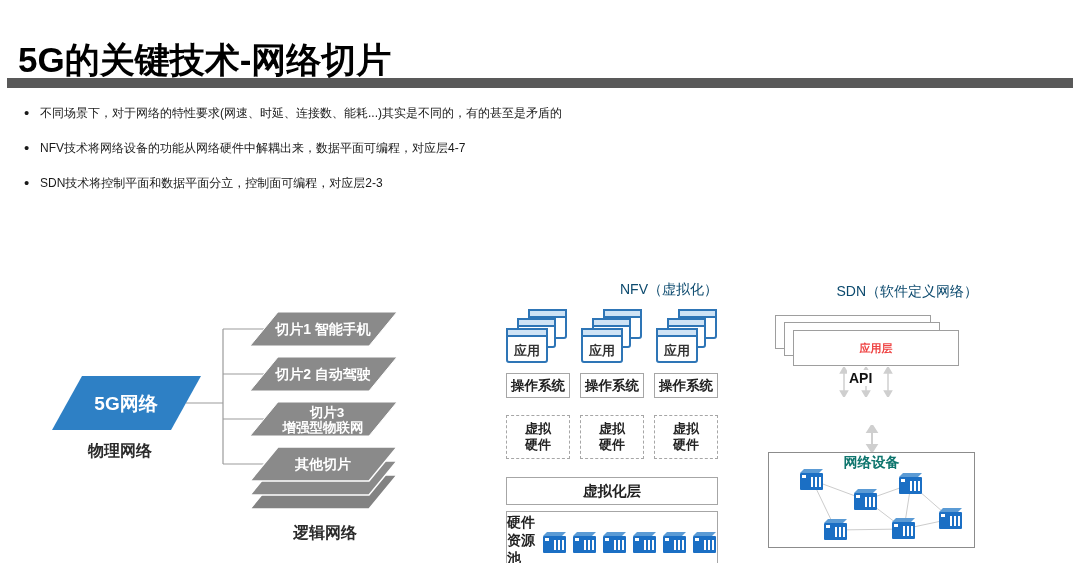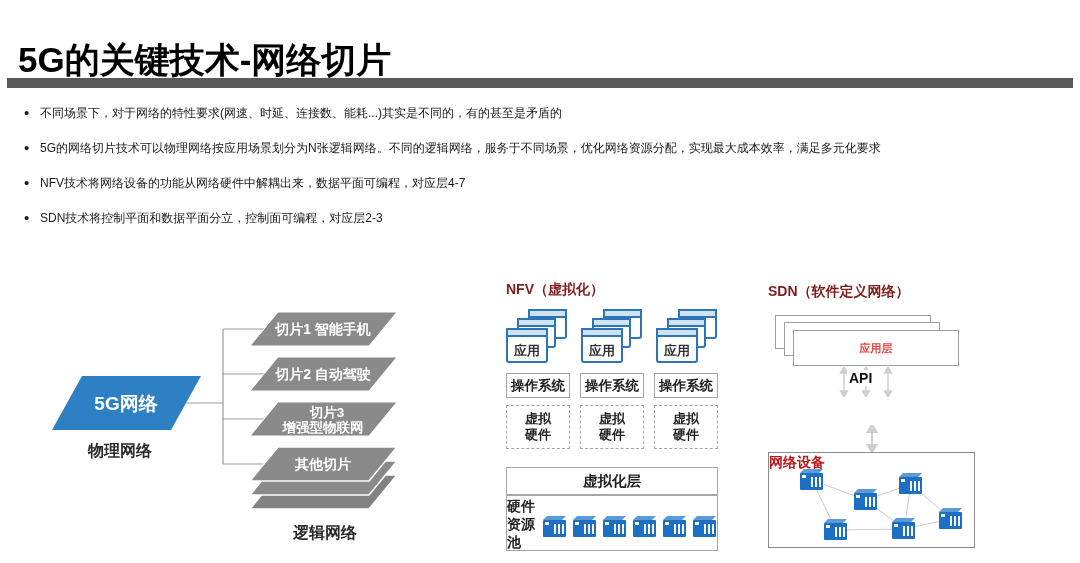--- a/index.html
+++ b/index.html
@@ -10,67 +10,66 @@
               font-weight:800;color:#000;letter-spacing:0;}
   .title-bar{position:absolute;left:7px;top:78px;width:1066px;height:10px;background:#595959;}
   
   .bullets{position:absolute;left:22px;top:102px;width:1012px;margin:0;padding:0;list-style:none;}
   .bullets li{position:relative;padding-left:18px;margin-bottom:13px;font-size:12px;line-height:22px;color:#1a1a1a;}
   .bullets li::before{content:"•";position:absolute;left:2px;top:0;font-size:15px;color:#1a1a1a;}
   
   .slicing-svg{position:absolute;left:35px;top:295px;}
   
   .nfv{position:absolute;left:506px;top:281px;width:212px;}
-  .diag-title{text-align:left;font-size:14px;font-weight:700;color:#7f1d1d;height:16px;}
+  .diag-title{text-align:right;font-size:14px;font-weight:400;color:#0c4a6e;height:16px;}
   .nfv .diag-title{margin-bottom:10px;}
   .row3{display:flex;justify-content:space-between;}
   .apps-row{height:58px;margin-bottom:8px;align-items:flex-end;}
-  .os-row{height:25px;margin-bottom:7px;}
+  .os-row{height:25px;margin-bottom:17px;}
   .vhw-row{height:44px;margin-bottom:18px;}
   .box{box-sizing:border-box;border:1.5px solid #a6a6a6;background:#fff;display:flex;
        align-items:center;justify-content:center;color:#222;}
   .os-box{width:64px;height:25px;font-size:13.5px;font-weight:600;}
   .vhw-box{width:64px;height:44px;border-style:dashed;flex-direction:column;
            font-size:13px;line-height:16px;font-weight:600;}
-  .vl-box{width:212px;height:28px;font-size:14.5px;font-weight:600;}
+  .vl-box{width:212px;height:28px;font-size:14.5px;font-weight:600;margin-bottom:6px;}
   .pool-box{width:212px;height:56px;flex-direction:row;justify-content:flex-start;padding-top:3px;}
   .pool-label{font-size:14px;font-weight:600;}
   .pool-servers{display:flex;gap:5px;margin-top:3px;}
   
   .sdn{position:absolute;left:768px;top:281px;width:210px;height:270px;}
   .sdn .diag-title{position:absolute;left:0;top:2px;width:100%;}
   .layer{position:absolute;box-sizing:border-box;border:1.5px solid #9e9e9e;background:#fff;}
   .layer-back1{left:7px;top:34px;width:156px;height:34px;}
   .layer-back2{left:16px;top:41px;width:156px;height:34px;}
   .layer-front{left:25px;top:49px;width:166px;height:36px;display:flex;align-items:center;
                justify-content:center;font-size:11px;font-weight:600;color:#ef4444;}
   .api-arrows{position:absolute;left:68px;top:86px;}
   .api-label{position:absolute;left:79px;top:89px;font-size:14px;font-weight:600;color:#111;
              background:#fff;padding:0 2px;}
   .control-box{position:absolute;left:0;top:115px;width:207px;height:28px;box-sizing:border-box;
                border:1.5px solid #8c8c8c;background:#fff;display:flex;align-items:center;
                justify-content:center;font-size:15px;font-weight:600;color:#222;}
   .ctl-dev-arrow{position:absolute;left:96px;top:144px;}
   .device-box{position:absolute;left:0;top:171px;width:207px;height:96px;box-sizing:border-box;
               border:1.5px solid #8c8c8c;background:#fff;}
-  .device-label{position:absolute;left:0;top:1px;width:100%;text-align:left;
-                font-size:14px;font-weight:600;color:#b91c1c;}
+  .device-label{position:absolute;left:0;top:1px;width:100%;text-align:center;
+                font-size:14px;font-weight:600;color:#0f766e;}
   .mesh-svg{position:absolute;left:0;top:0;}
 </style>
 </head>
 <body>
 
 <div class="stage">
 
   <h1 class="page-title">5G的关键技术-网络切片</h1>
   <div class="title-bar"></div>
 
   <ul class="bullets">
     <li>不同场景下，对于网络的特性要求(网速、时延、连接数、能耗...)其实是不同的，有的甚至是矛盾的</li>
-    <li>5G的网络切片技术可以物理网络按应用场景划分为N张逻辑网络。不同的逻辑网络，服务于不同场景，优化网络资源分配，实现最大成本效率，满足多元化要求</li>
     <li>NFV技术将网络设备的功能从网络硬件中解耦出来，数据平面可编程，对应层4-7</li>
     <li>SDN技术将控制平面和数据平面分立，控制面可编程，对应层2-3</li>
   </ul>
 
   <svg class="slicing-svg" width="430" height="265" viewBox="0 0 430 265">
 
     <g stroke="#9b9b9b" stroke-width="1.2" fill="none">
       <polyline points="151,108 188,108"></polyline>
       <polyline points="188,34 188,169"></polyline>
       <polyline points="188,34 230,34"></polyline>

